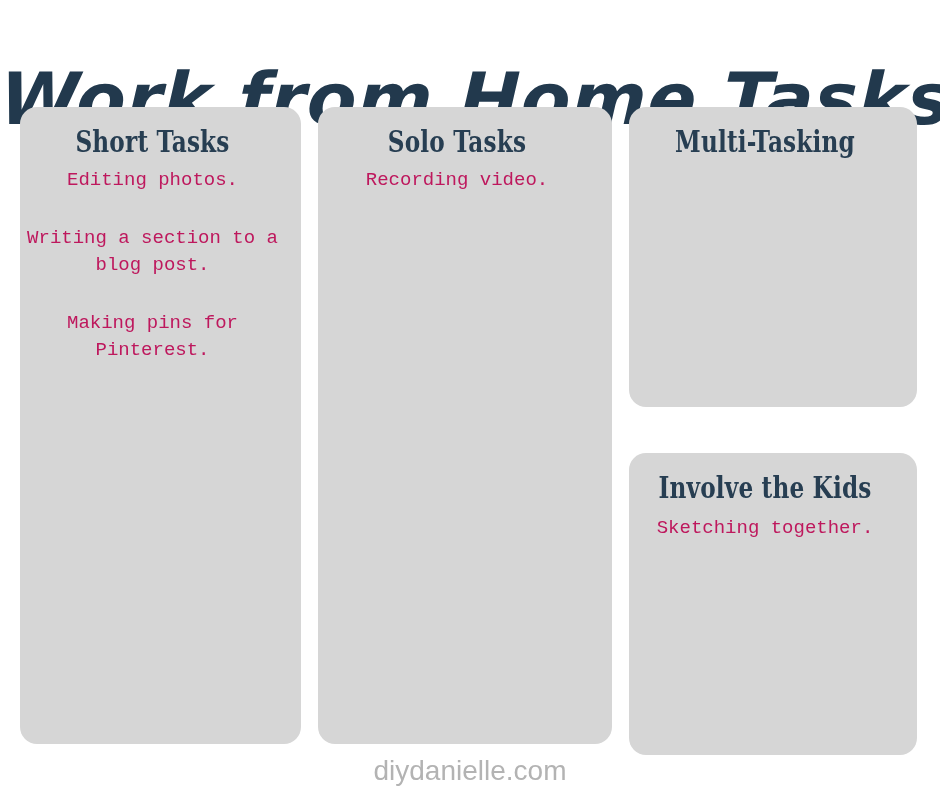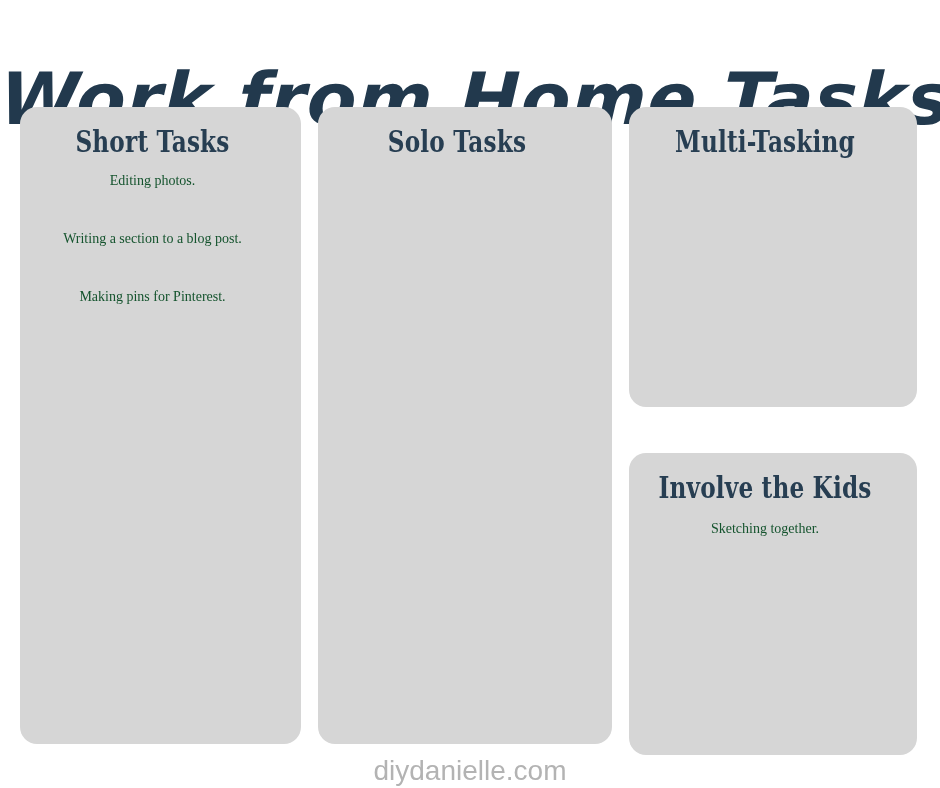--- a/index.html
+++ b/index.html
@@ -91,23 +91,23 @@
     white-space: nowrap;
   }
 
   .card-body {
     margin: 0;
     padding: 0;
     list-style: none;
   }
   .card-body li {
     text-align: center;
-    color: #14532d;
-    font-family: Liberation Serif, serif;
-    font-size: 14px;
+    color: #be185d;
+    font-family: Liberation Mono, monospace;
+    font-size: 19px;
     line-height: 27px;
     margin: 0 0 31px 0;
   }
   .card-body li:last-child { margin-bottom: 0; }
 
   #card-multi-tasking .card-body li { margin-bottom: 0; }
   #card-involve-kids .card-body li { margin-bottom: 0; }
 
   #card-multi-tasking .card-title { margin-bottom: 10px; }
   #card-involve-kids .card-title { margin-bottom: 10px; }
@@ -141,20 +141,23 @@
           <li>Editing photos.</li>
           <li>Writing a section to a blog post.</li>
           <li>Making pins for Pinterest.</li>
         </ul>
       </div>
     </div>
 
     <div class="column" id="column-2">
       <div class="card card-full" id="card-solo-tasks">
         <div class="card-title">Solo Tasks</div>
+        <ul class="card-body">
+          <li>Recording video.</li>
+        </ul>
       </div>
     </div>
 
     <div class="column" id="column-3">
       <div class="card" id="card-multi-tasking">
         <div class="card-title">Multi-Tasking</div>
       </div>
       <div class="card" id="card-involve-kids">
         <div class="card-title">Involve the Kids</div>
         <ul class="card-body">

